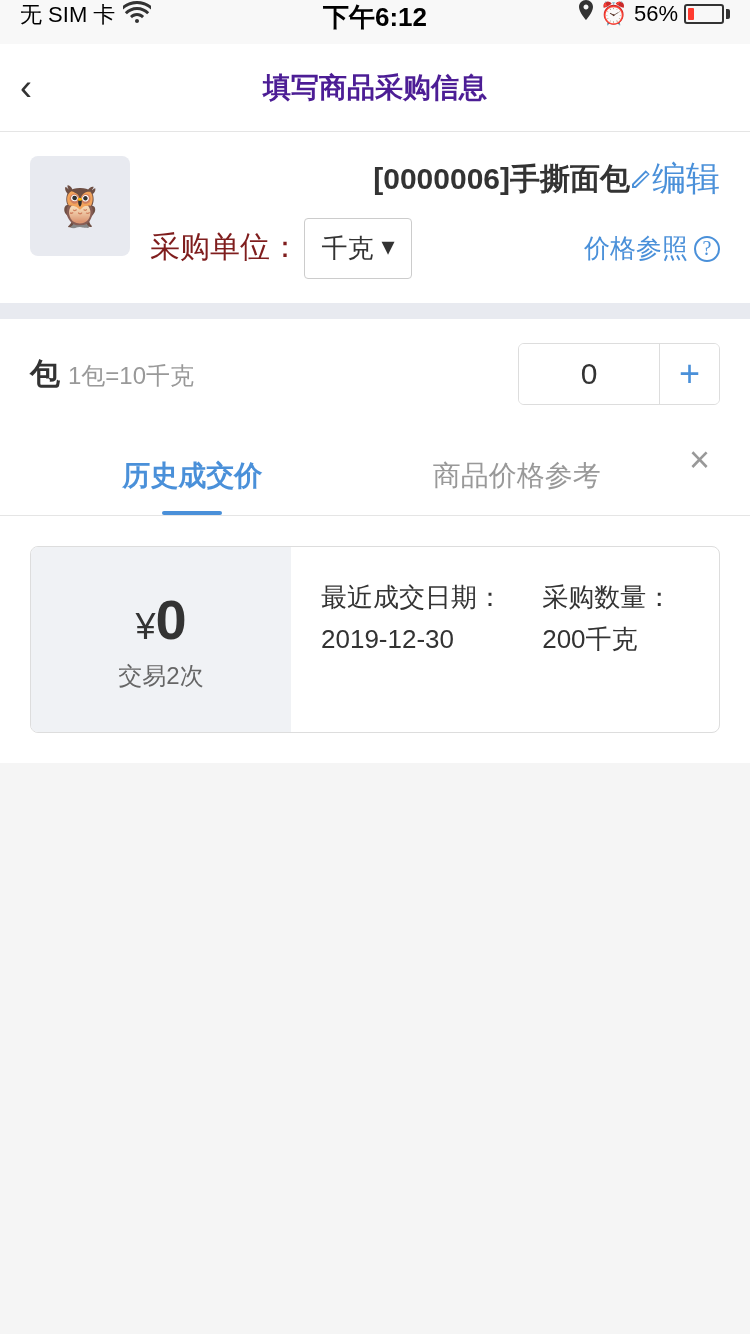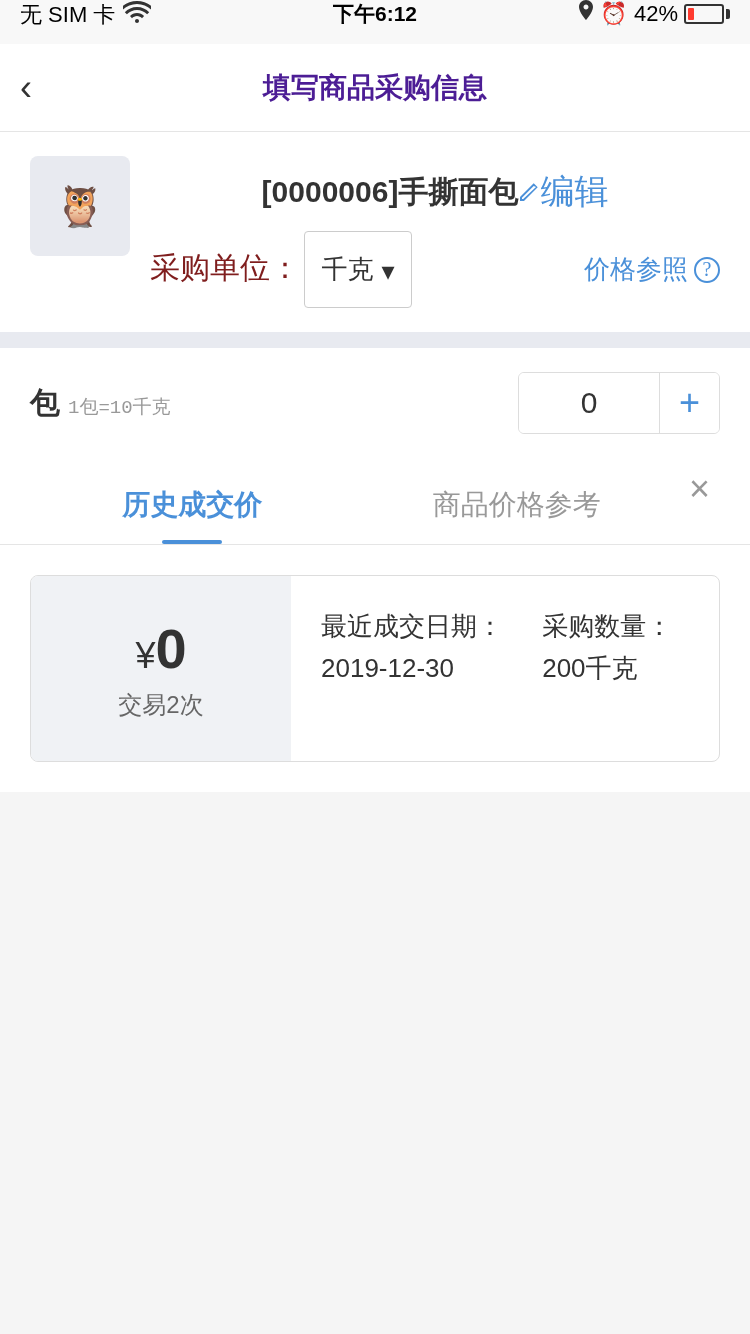--- a/index.html
+++ b/index.html
@@ -24,21 +24,21 @@
       font-size: 24px;
       font-weight: 500;
     }
     .status-left {
       display: flex;
       align-items: center;
       gap: 8px;
       font-size: 22px;
     }
     .status-center {
-      font-size: 21px;
+      font-size: 26px;
       font-weight: 600;
       position: absolute;
       left: 50%;
       transform: translateX(-50%);
     }
     .status-right {
       display: flex;
       align-items: center;
       gap: 6px;
       font-size: 22px;
@@ -117,23 +117,22 @@
     .product-image-placeholder .owl-icon {
       font-size: 40px;
       color: #8a9bc0;
     }
     .product-info {
       flex: 1;
     }
     .product-header {
       display: flex;
       align-items: center;
-      justify-content: center;
+      justify-content: flex-end;
       margin-bottom: 16px;
-      margin-top: 13px;
     }
     .product-name {
       font-size: 30px;
       font-weight: 600;
       color: #333;
     }
     .edit-link {
       font-size: 34px;
       color: #4a90d9;
       display: flex;
@@ -145,26 +144,26 @@
       align-items: center;
       justify-content: space-between;
     }
     .unit-label {
       font-size: 30px;
       color: #7f1d1d;
     }
     .unit-select {
       border: 1px solid #ccc;
       border-radius: 4px;
-      padding: 20px 16px;
+      padding: 12px 16px;
       font-size: 26px;
       color: #333;
       background: #fff;
       display: inline-flex;
-      align-items: flex-end;
+      align-items: flex-start;
       gap: 8px;
       cursor: pointer;
     }
     .price-ref-link {
       font-size: 26px;
       color: #4a90d9;
       display: flex;
       align-items: center;
       gap: 6px;
       cursor: pointer;
@@ -190,23 +189,22 @@
       display: flex;
       align-items: baseline;
       gap: 8px;
     }
     .quantity-unit {
       font-size: 30px;
       font-weight: 600;
       color: #333;
     }
     .quantity-equiv {
-      font-size: 19px;
+      font-size: 24px;
       color: #999;
-      font-family: Liberation Mono, monospace;
     }
     .quantity-input-group {
       display: flex;
       align-items: center;
       border: 1px solid #ddd;
       border-radius: 6px;
       overflow: hidden;
     }
     .quantity-input {
       width: 140px;
@@ -340,21 +338,21 @@
     </span>
   </div>
   <div class="status-center">下午6:12</div>
   <div class="status-right">
     <span>
       <svg width="18" height="22" viewBox="0 0 18 22" fill="#333">
           <path d="M9 0C5.1 0 2 3.1 2 7c0 5.3 7 13 7 13s7-7.7 7-13c0-3.9-3.1-7-7-7zm0 9.5C7.6 9.5 6.5 8.4 6.5 7S7.6 4.5 9 4.5 11.5 5.6 11.5 7 10.4 9.5 9 9.5z"></path>
         </svg>
     </span>
     <span>⏰</span>
-    <span>42%</span>
+    <span>56%</span>
     <span class="battery-icon">
       <span class="battery-body">
         <span class="battery-fill"></span>
       </span>
       <span class="battery-cap"></span>
     </span>
   </div>
 </div>
 
 <div class="nav-bar">

